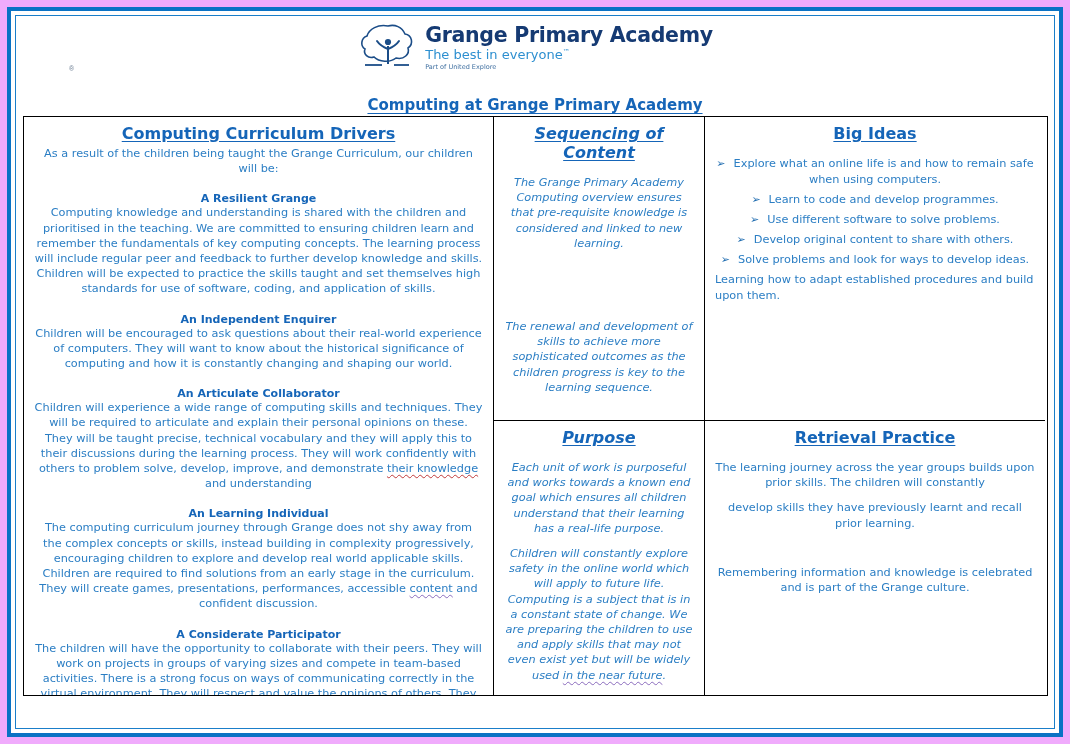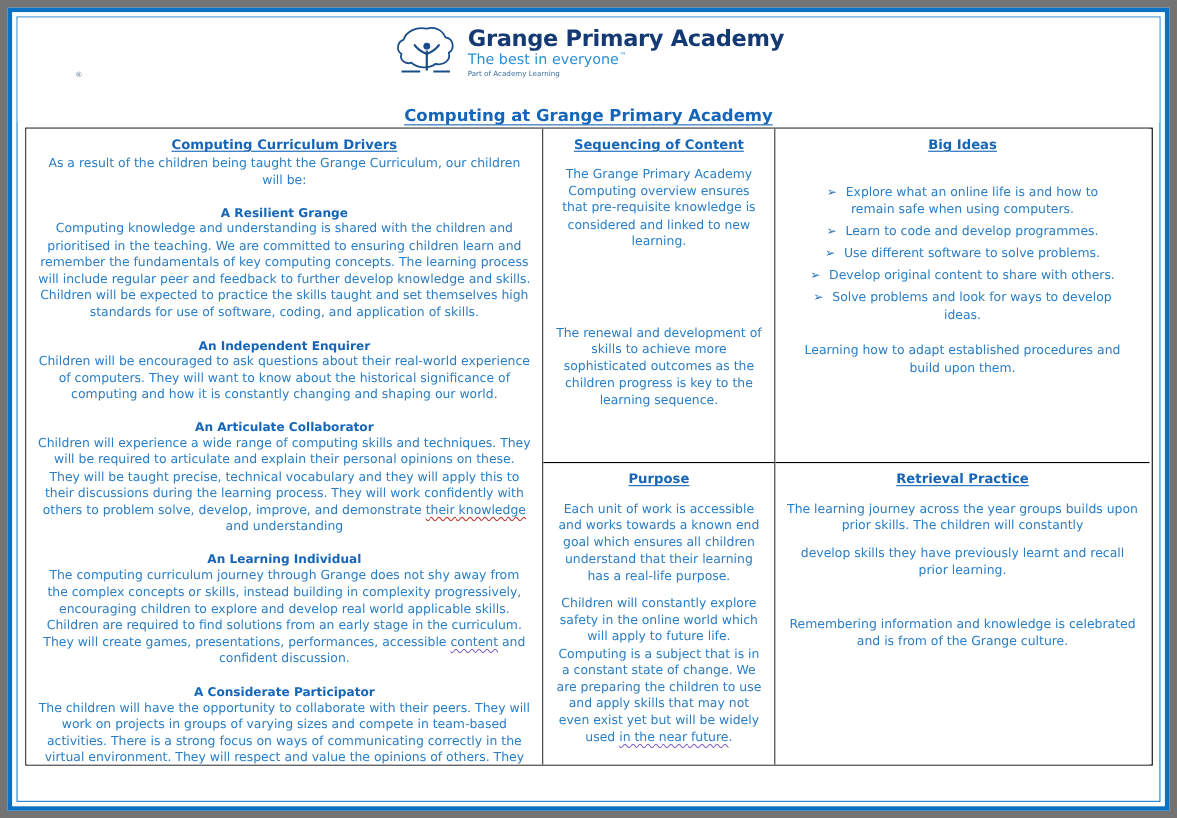--- a/index.html
+++ b/index.html
@@ -7,21 +7,21 @@
     margin: 0; padding: 0;
     width: 1070px; height: 744px;
     background: #ffffff;
     font-family: "Liberation Sans", sans-serif;
   }
 
   
   #page {
     position: relative;
     width: 1070px; height: 744px;
-    background: #737373;
+    background: #f0abfc;
     overflow: hidden;
   }
   #outer-border {
     position: absolute;
     left: 7px; top: 7px;
     width: 1056px; height: 730px;
     border: 4px solid #0a72c4;
     background: #ffffff;
   }
   #inner-border {
@@ -100,39 +100,39 @@
     display: flex;
     border: 1.2px solid #000000;
     background: #ffffff;
   }
   .col {
     display: flex;
     flex-direction: column;
     background: #ffffff;
   }
   .col-left   { width: 470px; border-right: 1.2px solid #000000; }
-  .col-mid    { width: 211px; border-right: 1.2px solid #000000; }
+  .col-mid    { width: 211px; border-right: 1.2px solid #000000; font-style: italic; }
   .col-right  { width: 340px; }
 
   .cell {
     padding: 7px 10px 8px 10px;
     overflow: hidden;
   }
   .cell.divided { border-bottom: 1.2px solid #000000; }
 
   .col-left  .cell { height: 100%; }
   .col-mid   .cell-top   { height: 304px; }
   .col-mid   .cell-bot   { height: 274px; }
   .col-right .cell-top   { height: 304px; }
   .col-right .cell-bot   { height: 274px; }
 
   
   .sec-title {
     font-family: "DejaVu Sans", sans-serif;
-    font-size: 12px;
+    font-size: 16px;
     font-weight: bold;
     color: #1565b8;
     text-decoration: underline;
     text-underline-offset: 2px;
     text-align: center;
     margin: 0 0 3px 0;
   }
   .sub-head {
     font-family: "DejaVu Sans", sans-serif;
     font-size: 11px;
@@ -165,43 +165,43 @@
     text-decoration: underline;
     text-decoration-style: wavy;
     text-decoration-color: #8a6bbd;
     text-decoration-thickness: 1px;
     text-underline-offset: 2px;
   }
 
   
   ul.ideas {
     list-style: none;
-    margin: 16px; padding: 0;
+    margin: 0; padding: 0;
   }
   ul.ideas li {
     font-family: "DejaVu Sans", sans-serif;
     font-size: 11.3px;
     line-height: 16px;
     color: #2b7ec4;
     text-align: center;
     margin: 0 0 4px 0;
   }
   ul.ideas li .arrow {
     color: #1f6cb0;
     font-weight: bold;
     margin-right: 8px;
     font-size: 11px;
   }
   p.ideas-tail {
     font-family: "DejaVu Sans", sans-serif;
     font-size: 11.3px;
     line-height: 16px;
     color: #2b7ec4;
-    text-align: center;
-    margin: 12px;
+    text-align: left;
+    margin: 0;
   }
 </style>
 </head>
 <body>
 
 <div id="page">
 
   <div id="outer-border"></div>
   <div id="inner-border"></div>
 
@@ -215,21 +215,21 @@
           <path d="M31 24 L31 42" stroke="#1b4d88" stroke-width="2" fill="none"></path>
           <path d="M31 27 C26 25 22 22 20 19" stroke="#1b4d88" stroke-width="2" fill="none" stroke-linecap="round"></path>
           <path d="M31 27 C36 25 40 22 42 19" stroke="#1b4d88" stroke-width="2" fill="none" stroke-linecap="round"></path>
           <path d="M8 43 L25 43" stroke="#1b4d88" stroke-width="1.8"></path>
           <path d="M37 43 L52 43" stroke="#1b4d88" stroke-width="1.8"></path>
         </svg>
       </span>
       <span id="logo-text">
         <div id="logo-name">Grange Primary Academy</div>
         <div id="logo-tagline"><span>The best in everyone</span><span class="tm">™</span></div>
-        <div id="logo-sub">Part of Academy Learning</div>
+        <div id="logo-sub">Part of United Explore</div>
       </span>
     </div>
     <span id="reg-mark">®</span>
 
     <div id="doc-title">Computing at Grange Primary Academy</div>
   </div>
 
   <div id="grid">
 
     <div class="col col-left">
@@ -268,21 +268,21 @@
         <div class="gap-sm"></div>
         <p class="body">The Grange Primary Academy Computing overview ensures that pre-requisite knowledge is considered and linked to new learning.</p>
         <div class="gap-xl"></div>
         <div class="gap-xl"></div>
         <p class="body">The renewal and development of skills to achieve more sophisticated outcomes as the children progress is key to the learning sequence.</p>
       </div>
 
       <div class="cell cell-bot">
         <div class="sec-title">Purpose</div>
         <div class="gap-sm"></div>
-        <p class="body">Each unit of work is accessible and works towards a known end goal which ensures all children understand that their learning has a real-life purpose.</p>
+        <p class="body">Each unit of work is purposeful and works towards a known end goal which ensures all children understand that their learning has a real-life purpose.</p>
         <div class="gap-sm"></div>
         <p class="body left"><span>Children will constantly explore safety in the online world which will apply to future life. Computing is a subject that is in a constant state of change. We are preparing the children to use and apply skills that may not even exist yet but will be widely used </span><span class="squiggle-blue">in the near future</span><span>.</span></p>
       </div>
 
     </div>
 
     <div class="col col-right">
 
       <div class="cell cell-top divided">
         <div class="sec-title">Big Ideas</div>
@@ -297,19 +297,19 @@
         <p class="ideas-tail">Learning how to adapt established procedures and build upon them.</p>
       </div>
 
       <div class="cell cell-bot">
         <div class="sec-title">Retrieval Practice</div>
         <div class="gap-sm"></div>
         <p class="body">The learning journey across the year groups builds upon prior skills. The children will constantly</p>
         <div class="gap-sm"></div>
         <p class="body">develop skills they have previously learnt and recall prior learning.</p>
         <div class="gap-xl"></div>
-        <p class="body">Remembering information and knowledge is celebrated and is from of the Grange culture.</p>
+        <p class="body">Remembering information and knowledge is celebrated and is part of the Grange culture.</p>
       </div>
 
     </div>
 
   </div>
 </div>
 
 </body></html>

